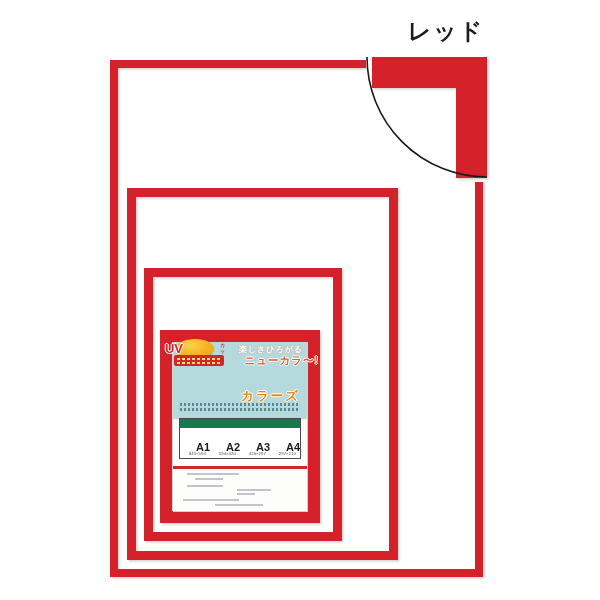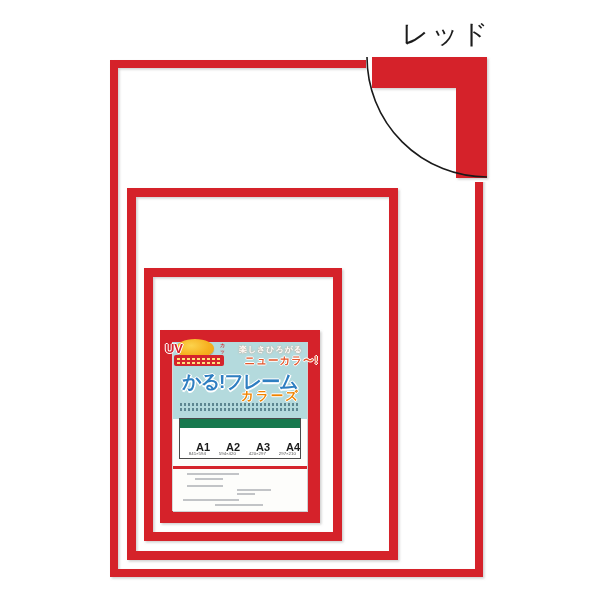--- a/index.html
+++ b/index.html
@@ -1,20 +1,20 @@
 <!DOCTYPE html>
 <html style="--frame-red: #d5242c; --label-teal: #b4dadd; --title-blue: #2e7ec1; --accent-orange: #f08300; --highlight-orange: #e4592e; --table-header-green: #17794e; --uv-badge-yellow: #f6b01f;"><head>
 <meta charset="utf-8">
 <style>
   html,body{margin:0;padding:0;background:#fff;}
   .stage{position:relative;width:600px;height:600px;background:#fff;overflow:hidden;
          font-family:"Liberation Sans","DejaVu Sans",sans-serif;}
   
   .color-label{position:absolute;left:396px;top:16px;width:100px;text-align:center;
-               font-size:27px;font-weight:400;letter-spacing:2px;color:#1c1c1c;}
+               font-size:23px;font-weight:700;letter-spacing:2px;color:#1c1c1c;}
   
   svg.frames{position:absolute;left:0;top:0;}
   .frame{fill:none;stroke:var(--frame-red,#d5242c);}
   .detail-mask{fill:#ffffff;}
   .detail-corner{fill:var(--frame-red,#d5242c);}
   .detail-arc{fill:none;stroke:#1a1a1a;stroke-width:1.6px;}
   
   .sheet{position:absolute;left:173px;top:342px;width:134px;height:169px;background:#fdfdfb;
          border-right:1.5px solid #cfd2d4;border-bottom:1.5px solid #cfd2d4;}
   .sheet-top{position:absolute;left:0;top:0;right:0;height:77px;background:var(--label-teal,#b4dadd);}
@@ -99,21 +99,20 @@
         <span class="uv-suffix">カット</span>
       </div>
       <div class="uv-strip">
           <i></i>
           <i></i>
         </div>
     </div>
 
     <div class="tagline">楽しさひろがる</div>
     <div class="highlight">ニューカラ〜!</div>
-    <div class="title">かる!フレーム</div>
     <div class="subtitle">カラーズ</div>
     <div class="micro-lines">
         <i></i>
         <i></i>
       </div>
 
     <div class="size-table">
       <div class="thead">
         <span>規格サイズ(mm)</span>
       </div>

